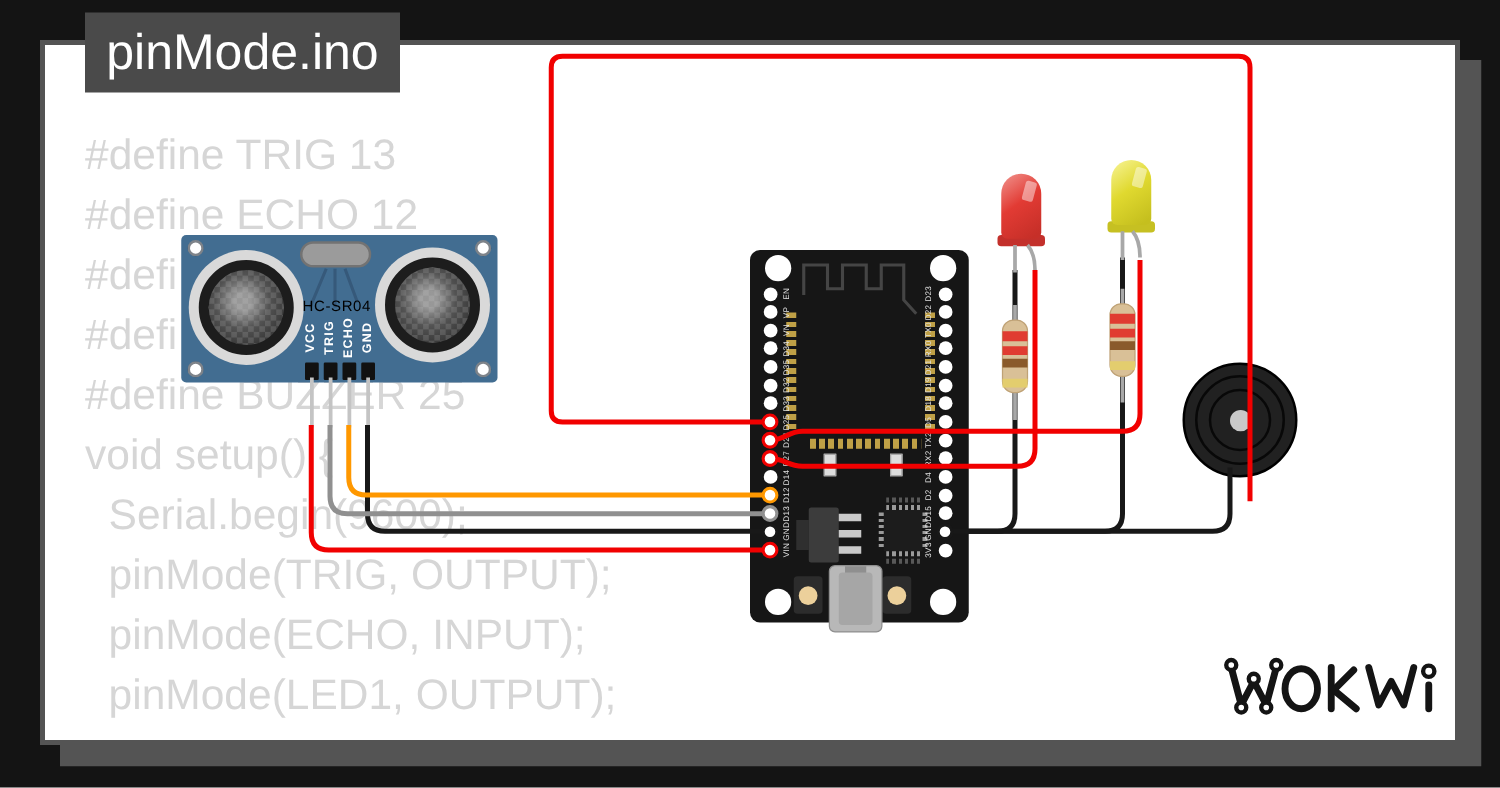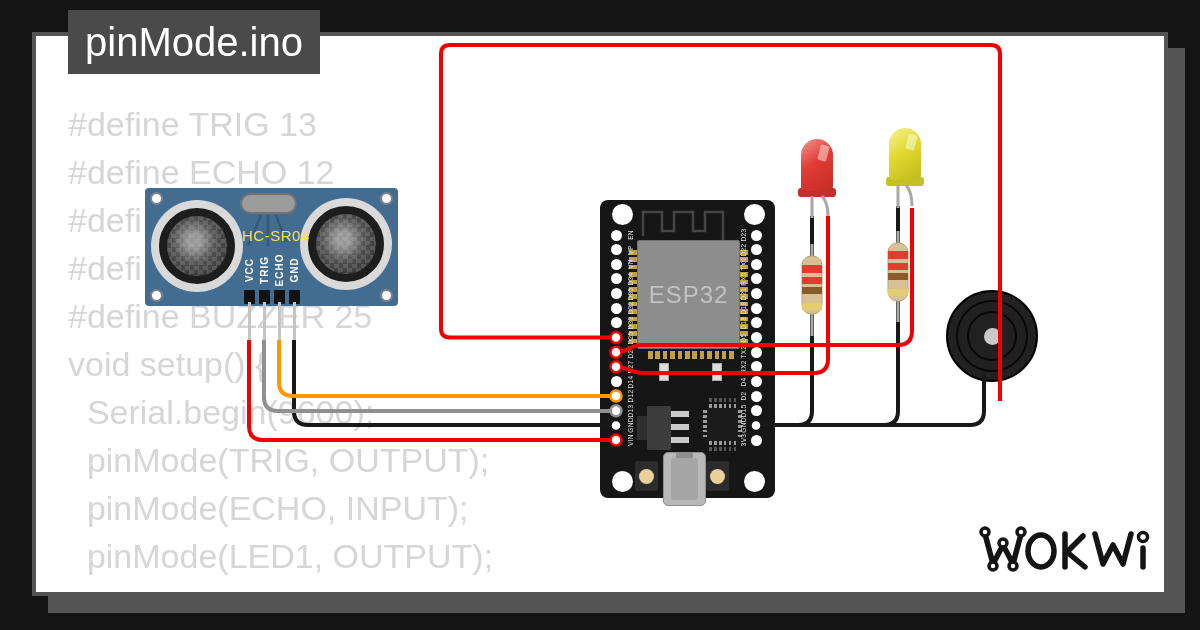--- a/index.html
+++ b/index.html
@@ -25,21 +25,21 @@
         border:2px solid rgba(20,30,40,.55);box-sizing:border-box;}
   .trans{position:absolute;width:92px;height:92px;border-radius:50%;background:#d9d9d9;
          display:flex;align-items:center;justify-content:center;}
   .trans-in{width:76px;height:76px;border-radius:50%;border:8px solid #1d1d1d;box-sizing:border-box;
     background:
       radial-gradient(circle at 45% 42%, rgba(200,200,200,.65) 0 14%, rgba(130,130,130,.30) 45%, rgba(40,40,40,.10) 72%),
       repeating-conic-gradient(#5a5a5a 0% 25%, #3e3e3e 25% 50%);
     background-size:100% 100%,9px 9px;}
   .osc{position:absolute;left:95px;top:5px;width:57px;height:21px;border-radius:11px;
        background:#9b9b9b;border:2px solid #737373;box-sizing:border-box;}
-  .hcsr04-label{position:absolute;left:97px;top:39px;color:#fde047;font-size:15px;letter-spacing:.5px;}
+  .hcsr04-label{position:absolute;left:97px;top:50px;color:#000000;font-size:12px;letter-spacing:.5px;}
   .spin-label{position:absolute;color:#ffffff;font-size:10px;font-weight:bold;letter-spacing:1px;
               transform:translate(-50%,-50%) rotate(-90deg);white-space:nowrap;}
   .pinblock{position:absolute;width:11px;height:14px;background:#111;top:102px;border-radius:1px;}
   .pinlead{position:absolute;width:3px;height:40px;background:#c4c4c4;top:114px;}
   
   .esp{position:absolute;left:600px;top:200px;width:175px;height:298px;background:#161616;border-radius:8px;}
   .esp .corner{position:absolute;width:21px;height:21px;border-radius:50%;background:#fff;}
   .chip{position:absolute;left:37px;top:40px;width:103px;height:109px;background:#8d8d8d;
         border:1px solid #707070;box-sizing:border-box;border-radius:2px;
         display:flex;align-items:center;justify-content:center;}
@@ -136,23 +136,20 @@
     <div class="corner" style="left:11.5px;top:3.5px"></div>
     <div class="corner" style="left:143.5px;top:3.5px"></div>
     <div class="corner" style="left:11.5px;top:270.5px"></div>
     <div class="corner" style="left:143.5px;top:270.5px"></div>
     <svg width="175" height="298" style="position:absolute;left:0;top:0">
       <path d="M43,36 V12 H62 V31 H74 V12 H93 V31 H105 V12 H123 V40 L133,51" fill="none" stroke="#454545" stroke-width="2.5"></path>
     </svg>
     <div class="gold-v" style="left:29px"></div>
     <div class="gold-v" style="left:140px"></div>
     <div class="gold-h"></div>
-    <div class="chip">
-        <span>ESP32</span>
-      </div>
     <div class="smd" style="left:59px"></div>
     <div class="smd" style="left:112px"></div>
     <div class="vreg-tab"></div>
     <div class="vreg"></div>
     <div class="vleg" style="top:211px"></div>
     <div class="vleg" style="top:224px"></div>
     <div class="vleg" style="top:237px"></div>
     <div class="qfn-p" style="left:109px;top:198px;width:27px;height:4px;opacity:.5"></div>
     <div class="qfn-p" style="left:109px;top:247px;width:27px;height:4px;opacity:.5"></div>
     <div class="qfn"></div>

